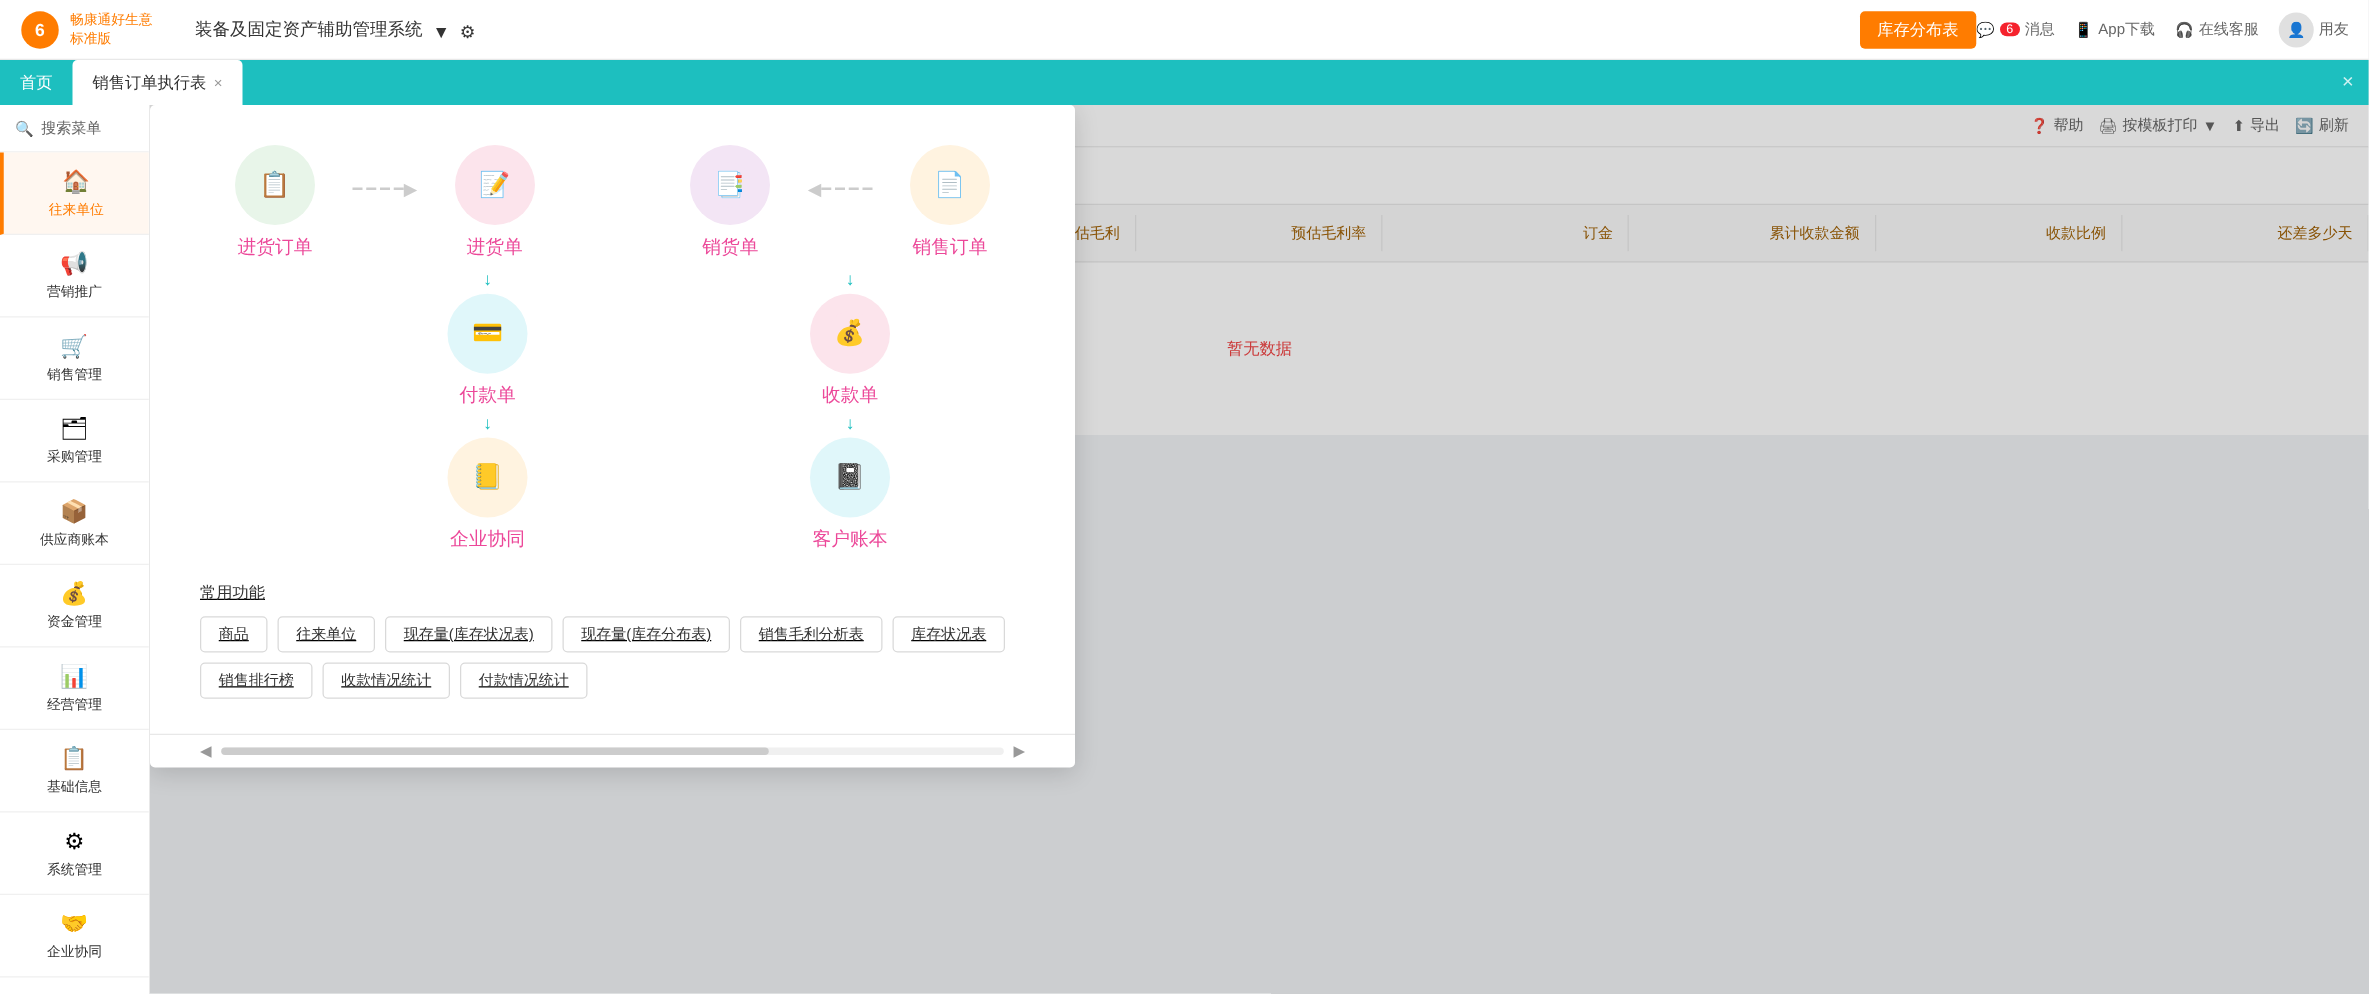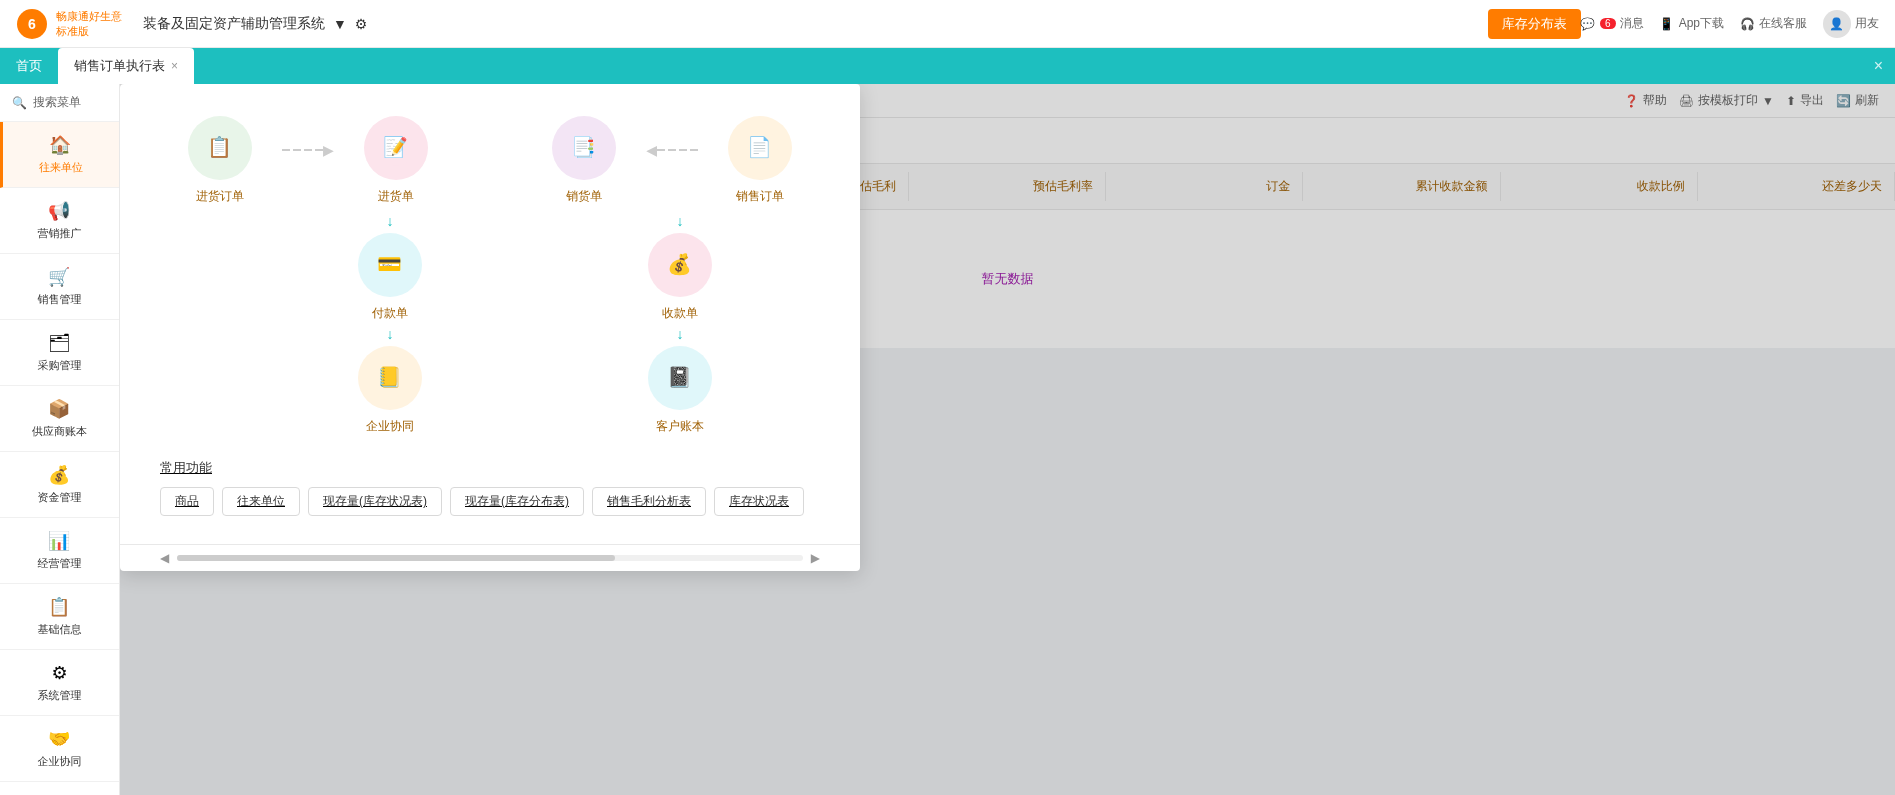--- a/index.html
+++ b/index.html
@@ -26,23 +26,23 @@
       height: 32px;
     }
     .logo-text {
       font-size: 11px;
       color: #ff7c00;
       line-height: 1.3;
     }
     .system-name {
       flex: 1;
       display: flex;
-      align-items: center;
+      align-items: flex-end;
       gap: 8px;
-      margin-left: 7px;
+      margin-left: 20px;
     }
     .system-name span {
       font-size: 14px;
       color: #333;
     }
     .header-right {
       display: flex;
       align-items: center;
       gap: 16px;
       margin-left: auto;
@@ -277,21 +277,21 @@
       font-size: 12px;
       color: #a16207;
       flex: 1;
       text-align: right;
       border-right: 1px solid #e8e8e8;
       min-width: 80px;
     }
     .no-data {
       text-align: center;
       padding: 60px 0;
-      color: #a21caf;
+      color: #ef4444;
       font-size: 13px;
     }
 
     
     .popup-overlay {
       position: absolute;
       top: 0; left: 0; right: 0; bottom: 0;
       background: rgba(0,0,0,0.15);
       z-index: 100;
       display: flex;
@@ -323,22 +323,22 @@
       width: 64px;
       height: 64px;
       border-radius: 50%;
       display: flex;
       align-items: center;
       justify-content: center;
       font-size: 28px;
       cursor: pointer;
     }
     .flow-label {
-      font-size: 12px;
-      color: #a16207;
+      font-size: 15px;
+      color: #ec4899;
     }
 
     
     .common-funcs {
       padding: 0 40px 20px;
       text-decoration: underline;
     }
     .common-funcs .title {
       font-size: 13px;
       color: #333;
@@ -706,20 +706,25 @@
         <div class="common-funcs">
           <div class="title">常用功能</div>
           <div class="func-buttons">
             <button class="func-btn">商品</button>
             <button class="func-btn">往来单位</button>
             <button class="func-btn">现存量(库存状况表)</button>
             <button class="func-btn">现存量(库存分布表)</button>
             <button class="func-btn">销售毛利分析表</button>
             <button class="func-btn">库存状况表</button>
           </div>
+          <div class="func-buttons">
+            <button class="func-btn">销售排行榜</button>
+            <button class="func-btn">收款情况统计</button>
+            <button class="func-btn">付款情况统计</button>
+          </div>
         </div>
 
         <div class="popup-scroll">
           <span class="scroll-arrow">◀</span>
           <div class="scroll-track">
             <div class="scroll-thumb"></div>
           </div>
           <span class="scroll-arrow">▶</span>
         </div>
 

